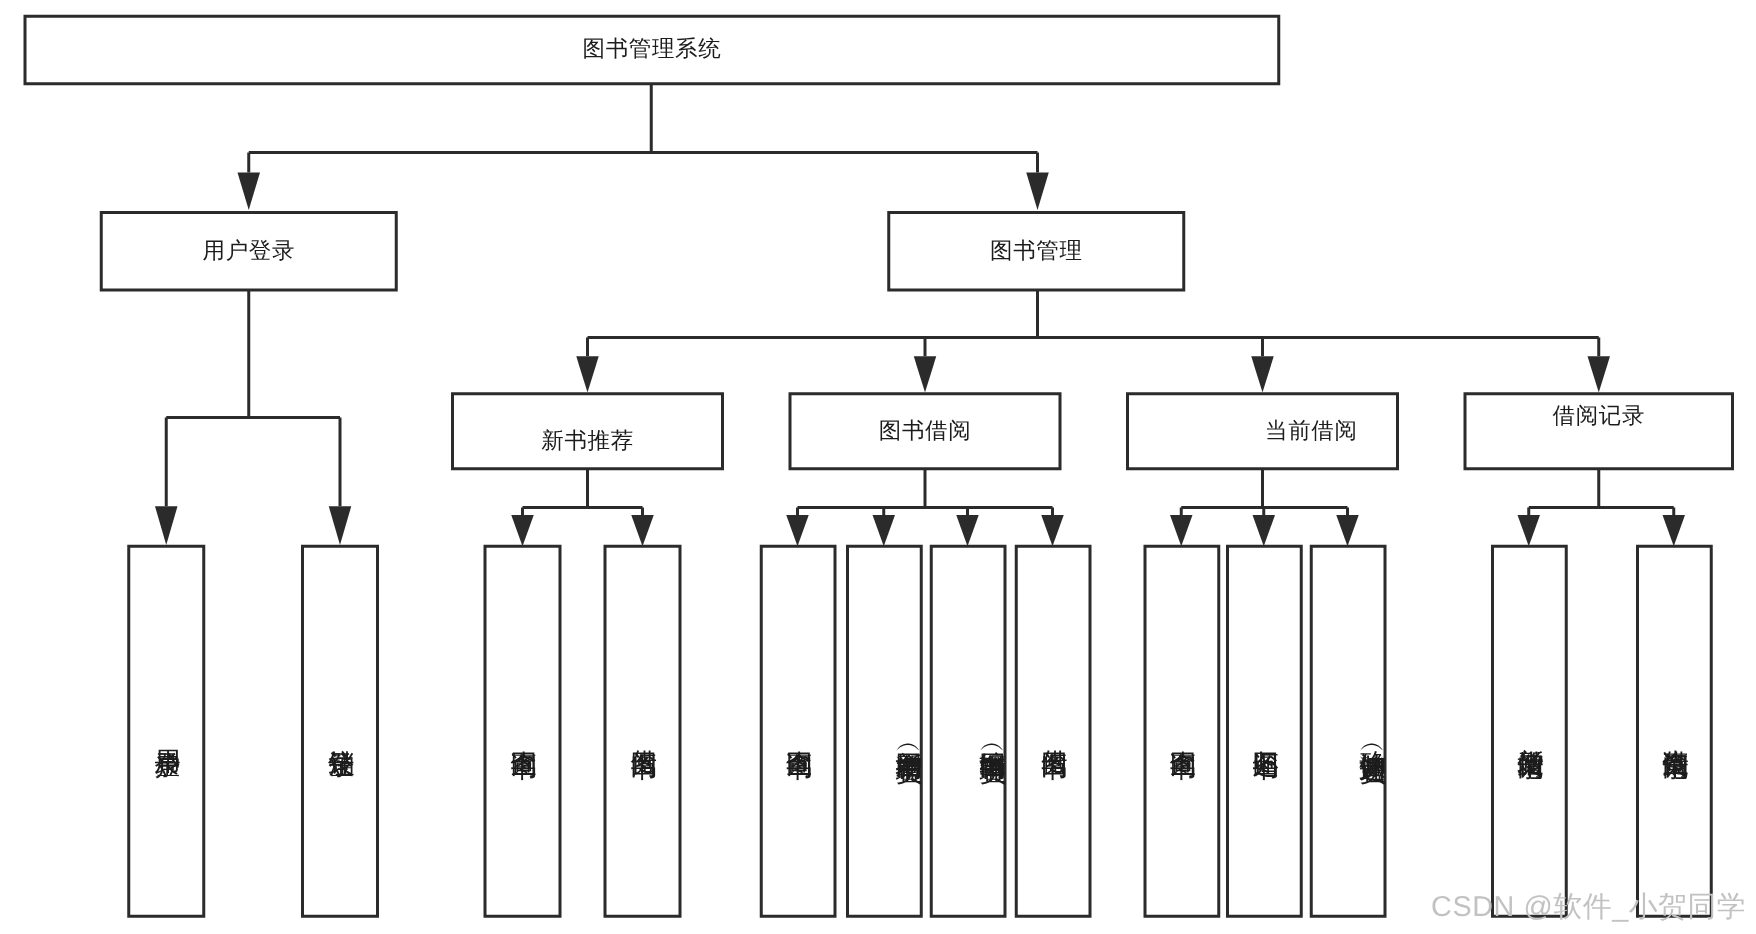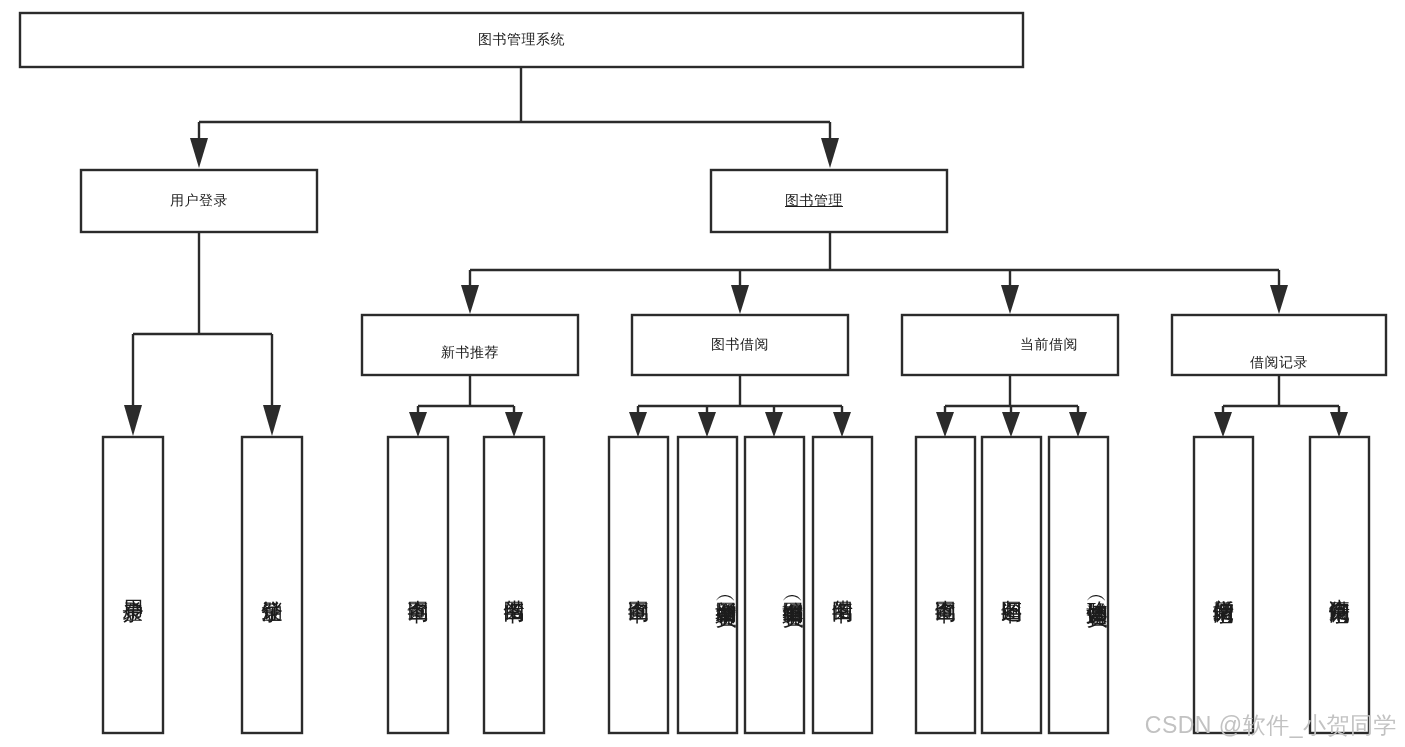--- a/index.html
+++ b/index.html
@@ -45,21 +45,21 @@
   .node-label {
     position: absolute;
     display: flex;
     align-items: center;
     justify-content: center;
     color: #1c1c1c;
     pointer-events: none;
     letter-spacing: 0.5px;
   }
   .node-label.horiz {
-    font-size: 14px;
+    font-size: 18px;
     line-height: 1.1;
   }
   .node-label.vert {
     writing-mode: vertical-rl;
     text-orientation: upright;
     font-size: 21px;
     line-height: 1.05;
     align-items: flex-start;
     justify-content: center;
     padding-top: 6px;
@@ -186,26 +186,26 @@
     <rect class="node-box" x="1049" y="437" width="59" height="296"></rect>
 
     <rect class="node-box" x="1194" y="437" width="59" height="296"></rect>
     <rect class="node-box" x="1310" y="437" width="59" height="296"></rect>
 
   </svg>
 
   <div class="node-label horiz" style="left:20px; top:13px; width:1003px; height:54px;">图书管理系统</div>
 
   <div class="node-label horiz" style="left:81px; top:170px; width:236px; height:62px;">用户登录</div>
-  <div class="node-label horiz" style="left:696px; top:170px; width:236px; height:62px;text-decoration:underline;">图书管理</div>
+  <div class="node-label horiz" style="left:711px; top:170px; width:236px; height:62px;">图书管理</div>
 
   <div class="node-label horiz" style="left:362px; top:315px; width:216px; height:76px;">新书推荐</div>
   <div class="node-label horiz" style="left:632px; top:315px; width:216px; height:60px;">图书借阅</div>
   <div class="node-label horiz" style="left:902px; top:315px; width:216px; height:60px;margin-left:39px;">当前借阅</div>
-  <div class="node-label horiz" style="left:1172px; top:333px; width:214px; height:60px;">借阅记录</div>
+  <div class="node-label horiz" style="left:1172px; top:303px; width:214px; height:60px;">借阅记录</div>
 
   <div class="node-label vert centered" style="left:103px; top:437px; width:60px; height:296px;">用户登录</div>
   <div class="node-label vert centered" style="left:242px; top:437px; width:60px; height:296px;">注销登录</div>
 
   <div class="node-label vert centered" style="left:388px; top:437px; width:60px; height:296px;">查询图书</div>
   <div class="node-label vert centered" style="left:484px; top:437px; width:60px; height:296px;">借阅图书</div>
 
   <div class="node-label vert centered" style="left:609px; top:437px; width:59px; height:296px;">查询图书</div>
   <div class="node-label vert" style="left:678px; top:437px; width:59px; height:296px;">新增图书（管理员）</div>
   <div class="node-label vert" style="left:745px; top:437px; width:59px; height:296px;">编辑图书（管理员）</div>

